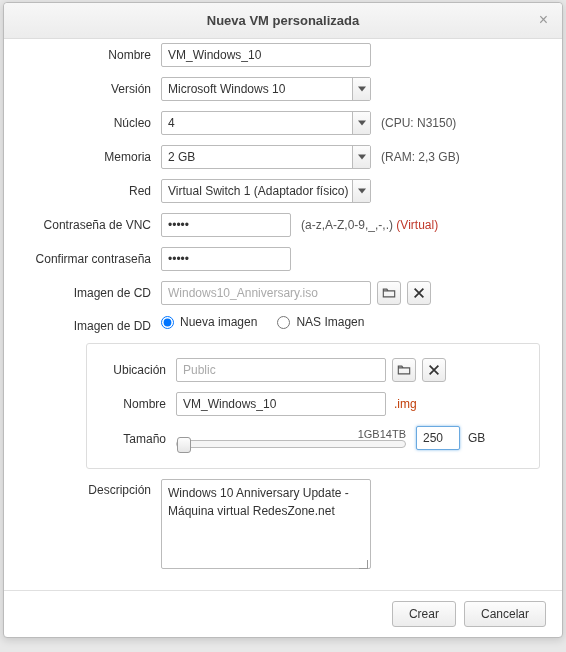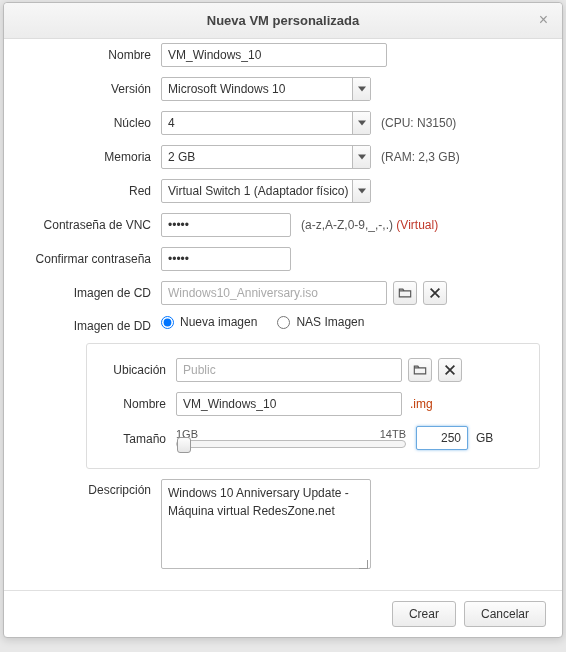--- a/index.html
+++ b/index.html
@@ -65,21 +65,21 @@
   color: #333;
   background: #fff;
   border-radius: 2px;
 }
 input[readonly] { color: #aaa; background: #fff; }
 input.highlight {
   border-color: #6aa9e0;
   box-shadow: 0 0 3px rgba(100,170,230,0.8);
   outline: none;
 }
-.txt-210 { width: 226px; }
+.txt-210 { width: 210px; }
 .select-wrap {
   position: relative;
   display: inline-block;
   width: 210px;
 }
 .select-wrap input {
   width: 210px;
   padding-right: 22px;
 }
 .select-wrap .arrow-btn {
@@ -125,21 +125,21 @@
   cursor: pointer;
 }
 .radio-group input { margin-right: 6px; }
 .slider-wrap {
   position: relative;
   width: 230px;
   margin-right: 10px;
 }
 .slider-labels {
   display: flex;
-  justify-content: space-between;
+  justify-content: flex-end;
   font-size: 11px;
   color: #555;
   margin-bottom: 0;
 }
 .slider-track {
   height: 8px;
   border: 1px solid #bbb;
   border-radius: 4px;
   background: #f5f5f5;
   position: relative;
@@ -352,21 +352,21 @@
         <div class="field">
           <div class="slider-wrap">
             <div class="slider-labels">
               <span>1GB</span>
               <span>14TB</span>
             </div>
             <div class="slider-track">
               <div class="slider-thumb"></div>
             </div>
           </div>
-          <input type="text" class="highlight" style="width: 52px; text-align: right;" value="250">
+          <input type="text" class="highlight" style="width: 44px; text-align: left;" value="250">
           <span style="margin-left:8px;">GB</span>
         </div>
       </div>
 
     </div>
 
     <div class="row" style="align-items:flex-start;">
       <div class="label" style="padding-top:4px;">Descripción</div>
       <div class="field">
         <div class="textarea-wrap">

